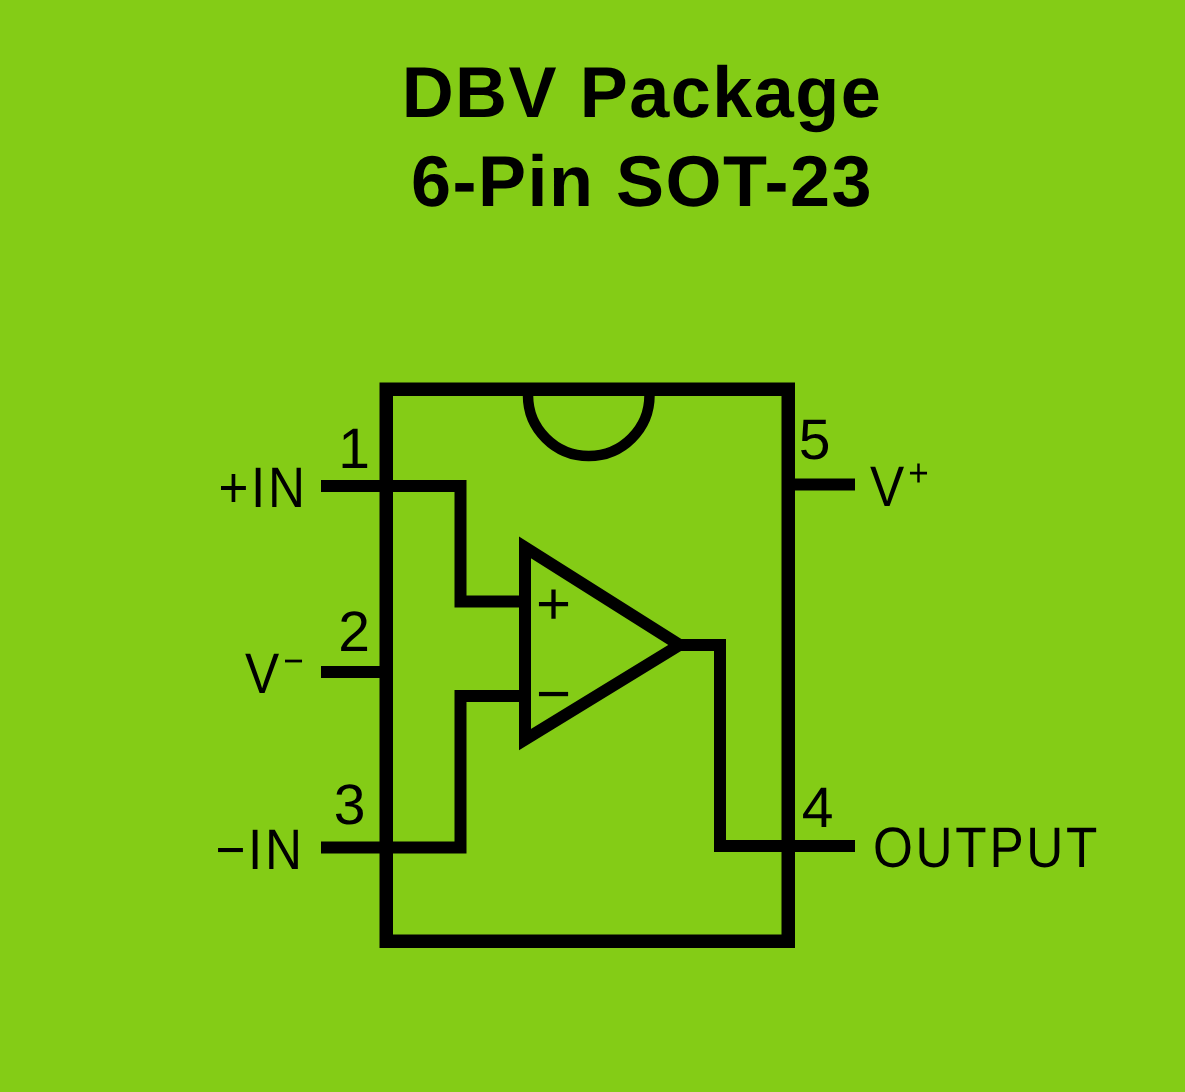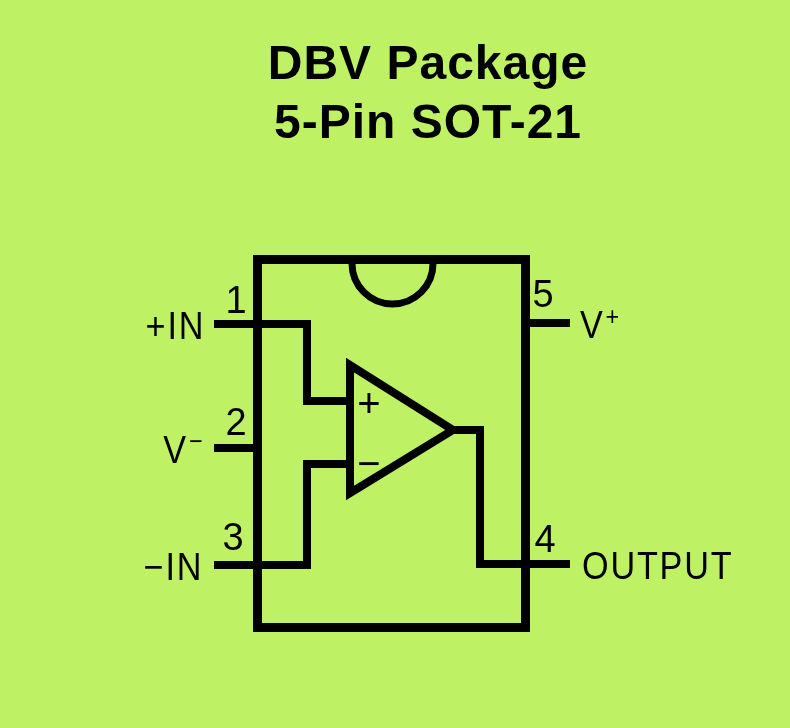--- a/index.html
+++ b/index.html
@@ -4,21 +4,21 @@
 <style>
   html, body {
     margin: 0;
     padding: 0;
     background: #ffffff;
   }
   #canvas {
     position: relative;
     width: 790px;
     height: 728px;
-    background: #bef264;
+    background: #84cc16;
     font-family: "Liberation Sans", sans-serif;
     color: #000000;
     overflow: hidden;
   }
   .title-block {
     position: absolute;
     left: 128px;
     top: 33px;
     width: 600px;
     text-align: center;
@@ -70,21 +70,21 @@
     transform: translate(-50%, -50%);
   }
 </style>
 </head>
 <body>
 
 <div id="canvas">
 
   <div class="title-block">
     <div>DBV Package</div>
-    <div>5-Pin SOT-21</div>
+    <div>6-Pin SOT-23</div>
   </div>
 
   <svg class="diagram" width="790" height="728" viewBox="0 0 790 728">
 
     <polyline points="214,324 307,324 307,401 350,401" fill="none" stroke="#000000" stroke-width="8"></polyline>
 
     <polyline points="214,448 257,448" fill="none" stroke="#000000" stroke-width="8"></polyline>
 
     <polyline points="214,565 307,565 307,464 350,464" fill="none" stroke="#000000" stroke-width="8"></polyline>
 

